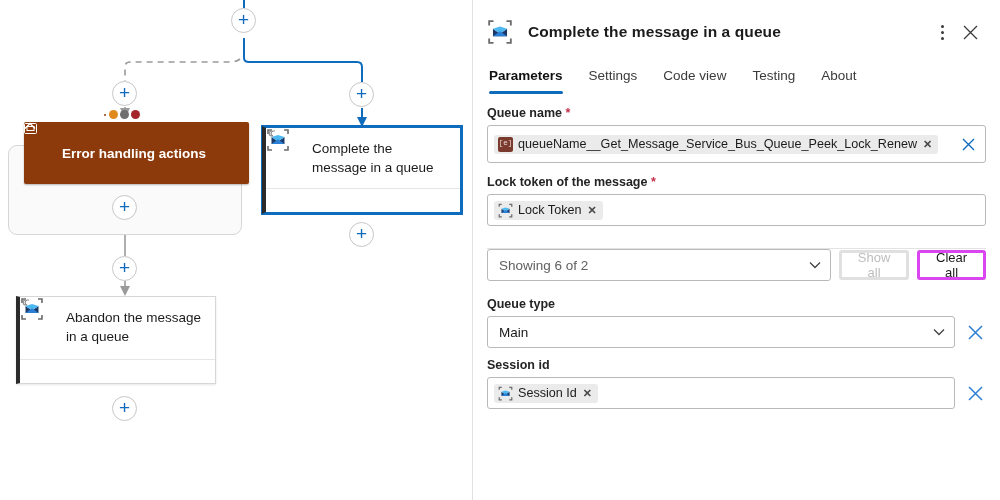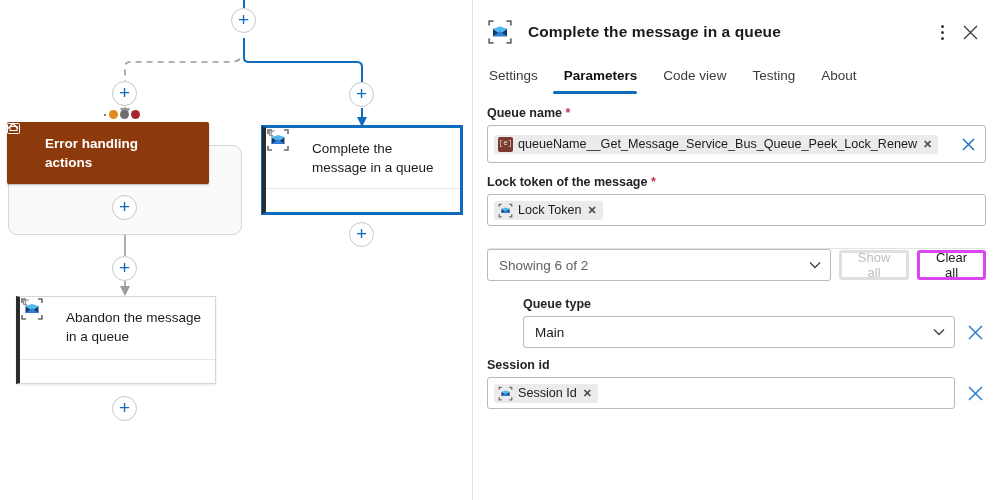--- a/index.html
+++ b/index.html
@@ -24,21 +24,21 @@
   .plus::before { content: "+"; display: block; margin-top: -2px; }
 
   
   .scope-box {
     position: absolute; left: 8px; top: 145px; width: 234px; height: 90px;
     background: #fafafa; border: 1px solid #d6d6d6; border-radius: 9px; z-index: 1;
   }
 
   
   .scope-header {
-    position: absolute; left: 7px; top: 122px; width: 202px; height: 62px;
+    position: absolute; left: 24px; top: 122px; width: 225px; height: 62px;
     background: #8c3a0c; border-radius: 2px; z-index: 4;
     box-shadow: 0 1px 2px rgba(0,0,0,.28);
     display: flex; align-items: center; padding: 0 8px 0 10px; cursor: pointer;
   }
   .scope-header .sh-ico { width: 18px; flex: 0 0 18px; display: flex; align-items: center; justify-content: center; }
   .scope-header .sh-title {
     flex: 1; color: #fff; font-size: 13.5px; font-weight: bold; line-height: 19px;
     padding-left: 10px; padding-right: 4px;
   }
   .scope-header .sh-chev { width: 16px; flex: 0 0 16px; display:flex; align-items:center; justify-content:center; }
@@ -271,22 +271,22 @@
         </span>
       </span>
       <span class="p-btn">
         <svg width="15" height="15" viewBox="0 0 15 15">
           <path d="M1,1 L14,14 M14,1 L1,14" stroke="#3b3b3b" stroke-width="1.3" fill="none"></path>
         </svg>
       </span>
     </div>
 
     <div class="tabs">
+      <div class="tab active">Parameters</div>
       <div class="tab">Settings</div>
-      <div class="tab active">Parameters</div>
       <div class="tab">Code view</div>
       <div class="tab">Testing</div>
       <div class="tab">About</div>
     </div>
 
     <div class="p-body">
 
       <div class="field">
         <div class="f-label">
           <span>Queue name</span><span class="req"> *</span>
@@ -346,21 +346,21 @@
           <span class="chev">
             <svg width="12" height="8" viewBox="0 0 12 8">
                 <path d="M1,1.5 L6,6.5 L11,1.5" fill="none" stroke="#424242" stroke-width="1.3"></path>
               </svg>
           </span>
         </div>
         <button class="btn disabled">Show all</button>
         <button class="btn">Clear all</button>
       </div>
 
-      <div class="field" style="margin-top:16px;margin-left:36px;">
+      <div class="field" style="margin-top:16px;">
         <div class="f-label">Queue type</div>
         <div class="f-row">
           <div class="combo">
             <span class="cb-text dark">Main</span>
             <span class="chev">
               <svg width="12" height="8" viewBox="0 0 12 8">
                   <path d="M1,1.5 L6,6.5 L11,1.5" fill="none" stroke="#424242" stroke-width="1.3"></path>
                 </svg>
             </span>
           </div>

